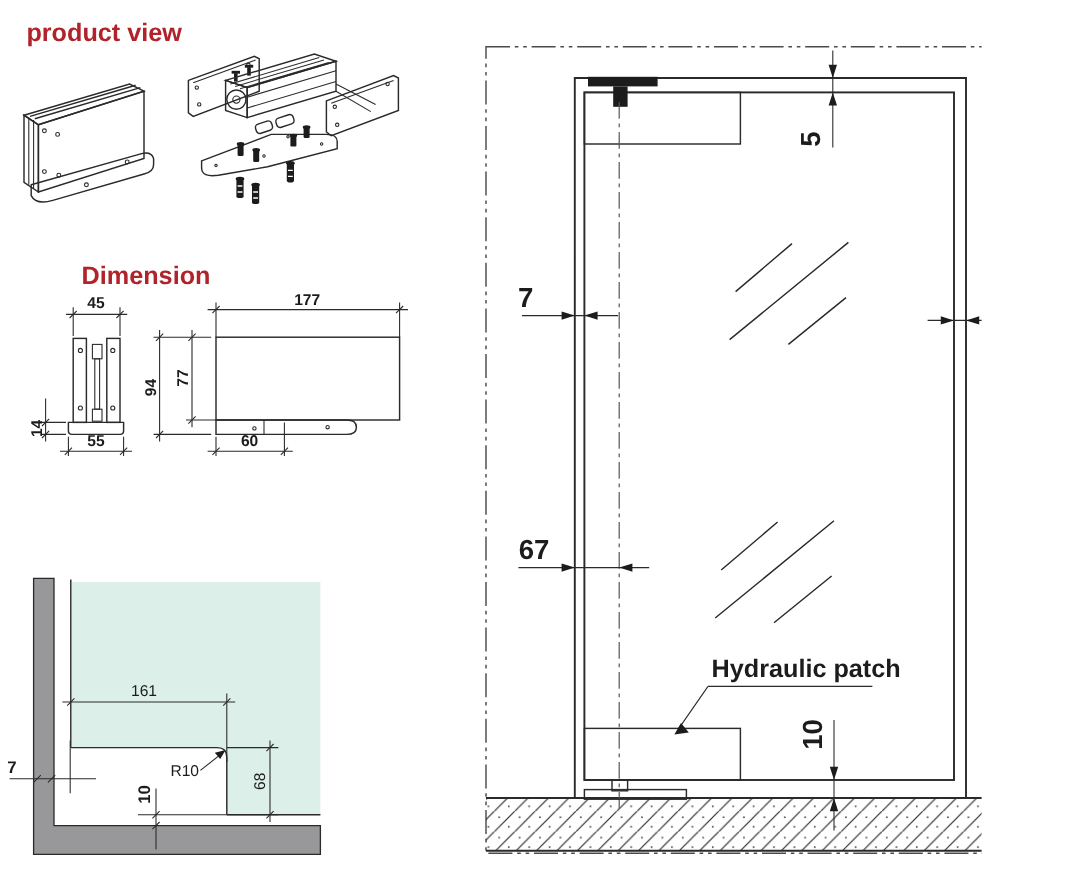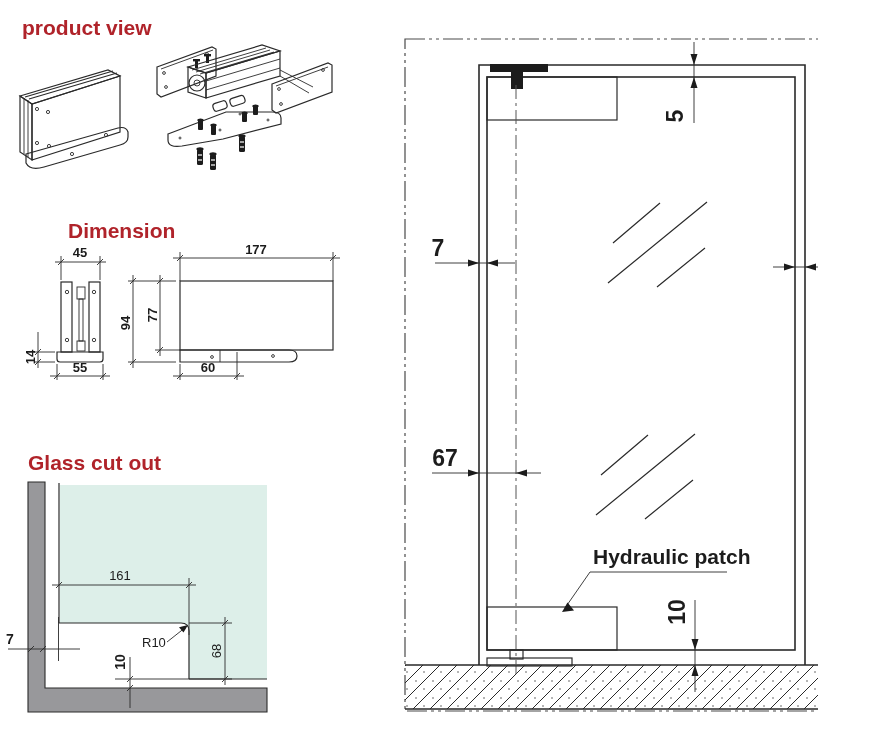--- a/index.html
+++ b/index.html
@@ -18,21 +18,20 @@
   .thin{stroke:#2a2a2a;stroke-width:0.9;fill:none;}
   .fillk{fill:#1c1c1c;stroke:none;}
 </style>
 </head>
 <body>
 
 <div id="canvas">
 
   <div class="heading" style="left:22px;top:16px;">product view</div>
   <div class="heading" style="left:24px;top:219px;margin-left:44px;">Dimension</div>
-  <div class="heading" style="left:28px;top:451px;">Glass cut out</div>
 
   <svg class="abs" style="left:10px;top:40px;" width="340" height="162" viewBox="0 0 340 162">
 
     <g>
       <path class="ln" d="M10,56 L98,30 L110,36 L22,64 Z"></path>
       <path class="ln" d="M15,57 L103,31 M19,59 L107,33"></path>
       <path class="ln" d="M10,56 L10,112 L22,120 L22,64 Z"></path>
       <path class="thin" d="M14,58 V114 M18,60 V117"></path>
       <path class="ln" d="M22,64 L110,36 V92 L22,120 Z"></path>
       <path class="ln" d="M16,114 L108,88 Q116,86 118,92 L118,97 Q118,103 110,105 L34,127 Q20,131 16,123 Z"></path>

